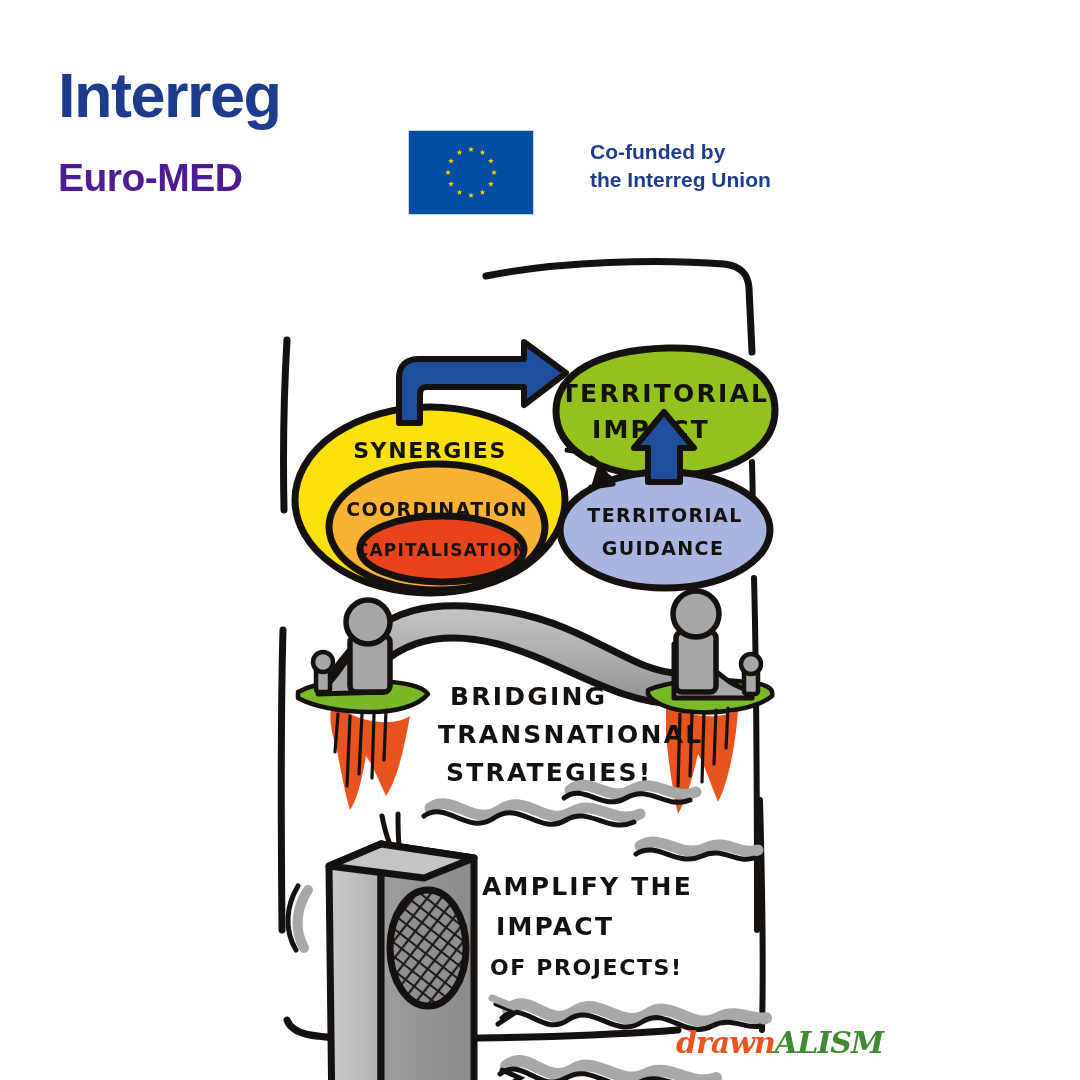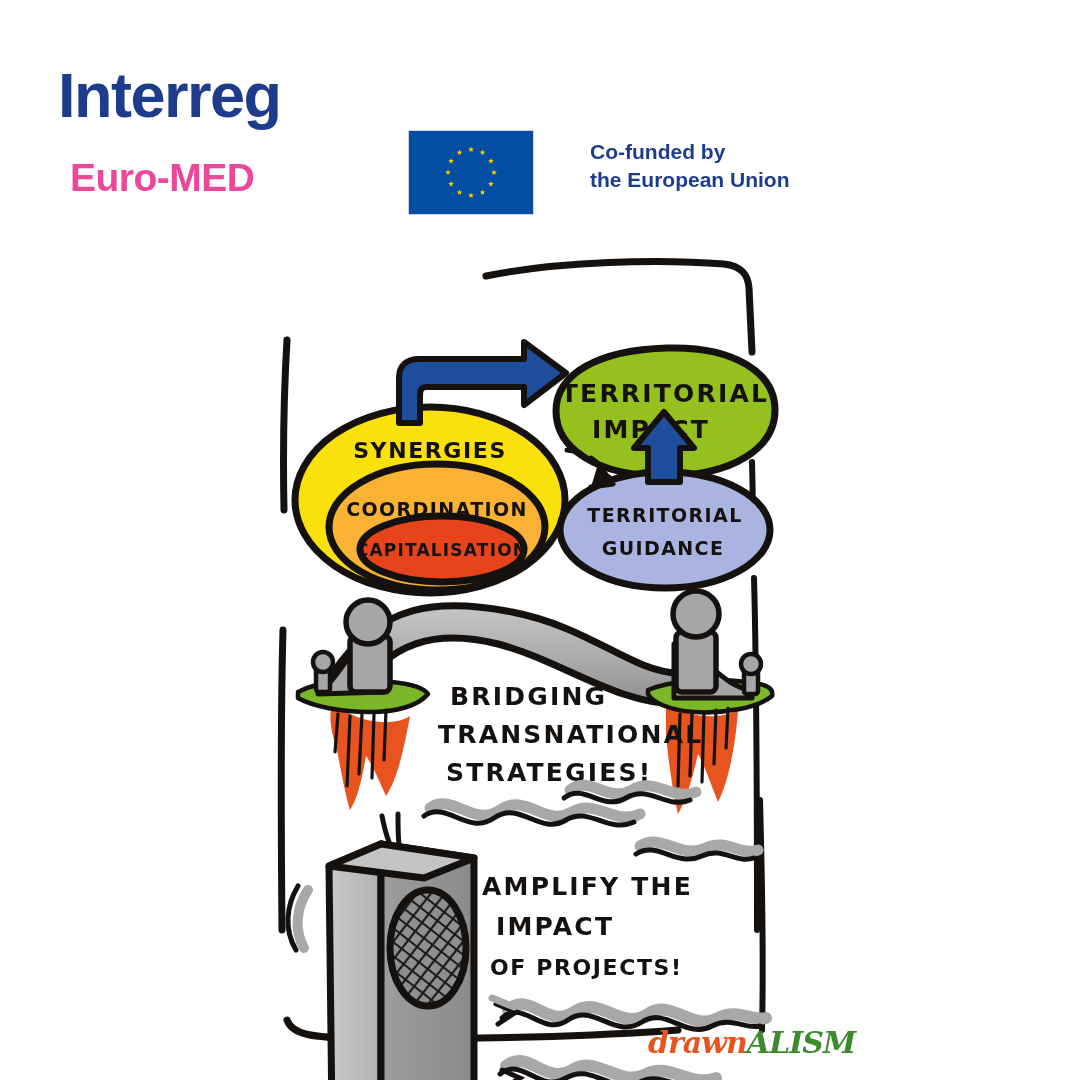--- a/index.html
+++ b/index.html
@@ -15,23 +15,23 @@
 
   
   .logo-block{position:absolute;left:58px;top:62px;width:700px;height:150px;}
   .interreg-word{
     position:absolute;left:0;top:2px;
     font-size:63px;font-weight:bold;letter-spacing:-1.5px;
     color:#1d3c8c;line-height:1;
     font-family:"Liberation Sans", sans-serif;
   }
   .euromed-word{
-    position:absolute;left:12px;top:96px;
+    position:absolute;left:0;top:96px;
     font-size:39px;font-weight:bold;letter-spacing:-0.5px;
-    color:#ec4899;line-height:1;
+    color:#4c1d95;line-height:1;
     font-family:"Liberation Sans", sans-serif;
   }
   .eu-flag{
     position:absolute;left:350px;top:68px;width:124px;height:83px;
     background:#034ea2;border:1px solid #c8d4ea;
   }
   .eu-flag svg{display:block;}
   .eu-text{
     position:absolute;left:492px;top:76px;
     color:#1d3c8c;font-size:21px;font-weight:bold;line-height:1.32;
@@ -54,21 +54,21 @@
   .hand-sm{font-size:19px;letter-spacing:1.4px;}
   .hand-xs{font-size:17px;letter-spacing:1.2px;}
 
   
   .signature{
     position:absolute;left:648px;top:1028px;
     font-family:"DejaVu Serif", serif;
     font-size:30px;font-weight:bold;font-style:italic;
     letter-spacing:-1px;line-height:1;
   }
-  .sig-a{color:#e8541f;}
+  .sig-a{color:#e8541f;margin-left:28px;}
   .sig-b{color:#3d8b2e;margin-top:8px;}
 </style>
 </head>
 <body>
 
 <div id="root">
 
   <div class="logo-block">
 
     <div class="interreg-word">Interreg</div>
@@ -90,21 +90,21 @@
             <polygon points="42.08,50.00 42.82,51.98 44.93,52.07 43.28,53.39 43.84,55.43 42.08,54.26 40.32,55.43 40.88,53.39 39.23,52.07 41.34,51.98"></polygon>
             <polygon points="39.00,38.50 39.74,40.48 41.85,40.57 40.20,41.89 40.76,43.93 39.00,42.76 37.24,43.93 37.80,41.89 36.15,40.57 38.26,40.48"></polygon>
             <polygon points="42.08,27.00 42.82,28.98 44.93,29.07 43.28,30.39 43.84,32.43 42.08,31.26 40.32,32.43 40.88,30.39 39.23,29.07 41.34,28.98"></polygon>
             <polygon points="50.50,18.58 51.24,20.56 53.35,20.65 51.70,21.97 52.26,24.01 50.50,22.84 48.74,24.01 49.30,21.97 47.65,20.65 49.76,20.56"></polygon>
           </g>
       </svg>
     </div>
 
     <div class="eu-text">
       <div>Co-funded by</div>
-      <div>the European Union</div>
+      <div>the Interreg Union</div>
     </div>
   </div>
 
   <div class="sketch">
   <svg width="1080" height="850" viewBox="0 0 1080 850" aria-hidden="true">
 
     <defs>
       <linearGradient id="gradBridge" x1="0" y1="0" x2="0" y2="1">
         <stop offset="0%" stop-color="#c6c6c6"></stop>
         <stop offset="55%" stop-color="#ababab"></stop>

